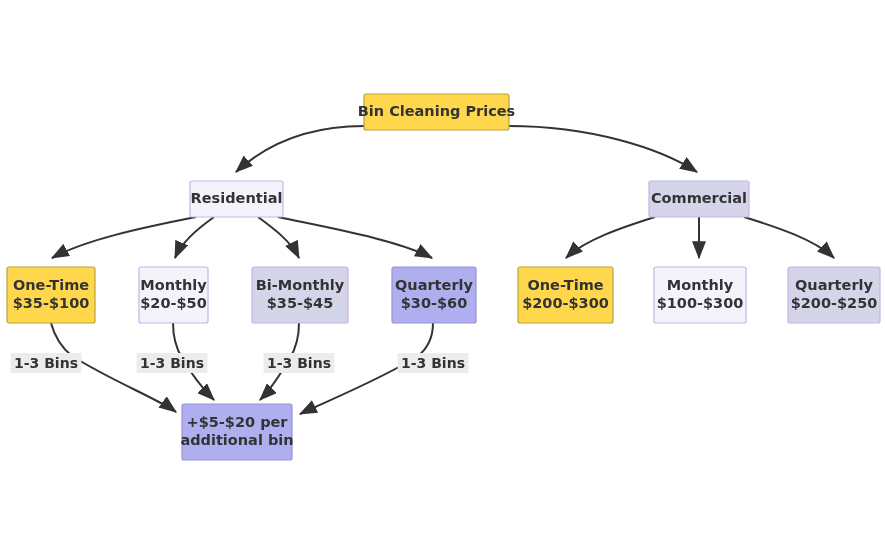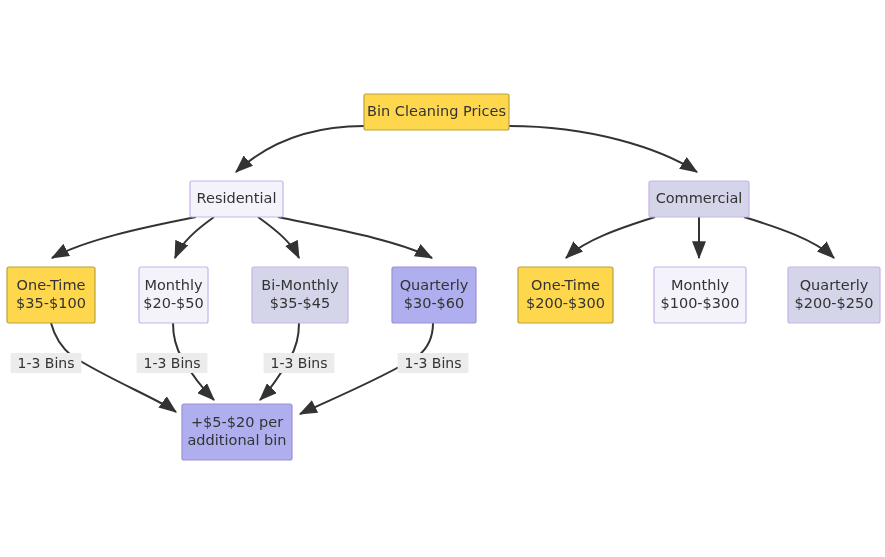--- a/index.html
+++ b/index.html
@@ -10,20 +10,21 @@
     width: 885px;
     height: 557px;
     background: #ffffff;
     font-family: "DejaVu Sans", "Liberation Sans", sans-serif;
     overflow: hidden;
   }
   #diagram-root {
     position: relative;
     width: 885px;
     height: 557px;
+    font-weight: bold;
   }
   svg.flow {
     position: absolute;
     top: 0;
     left: 0;
     width: 885px;
     height: 557px;
   }
   .edge-path {
     fill: none;

